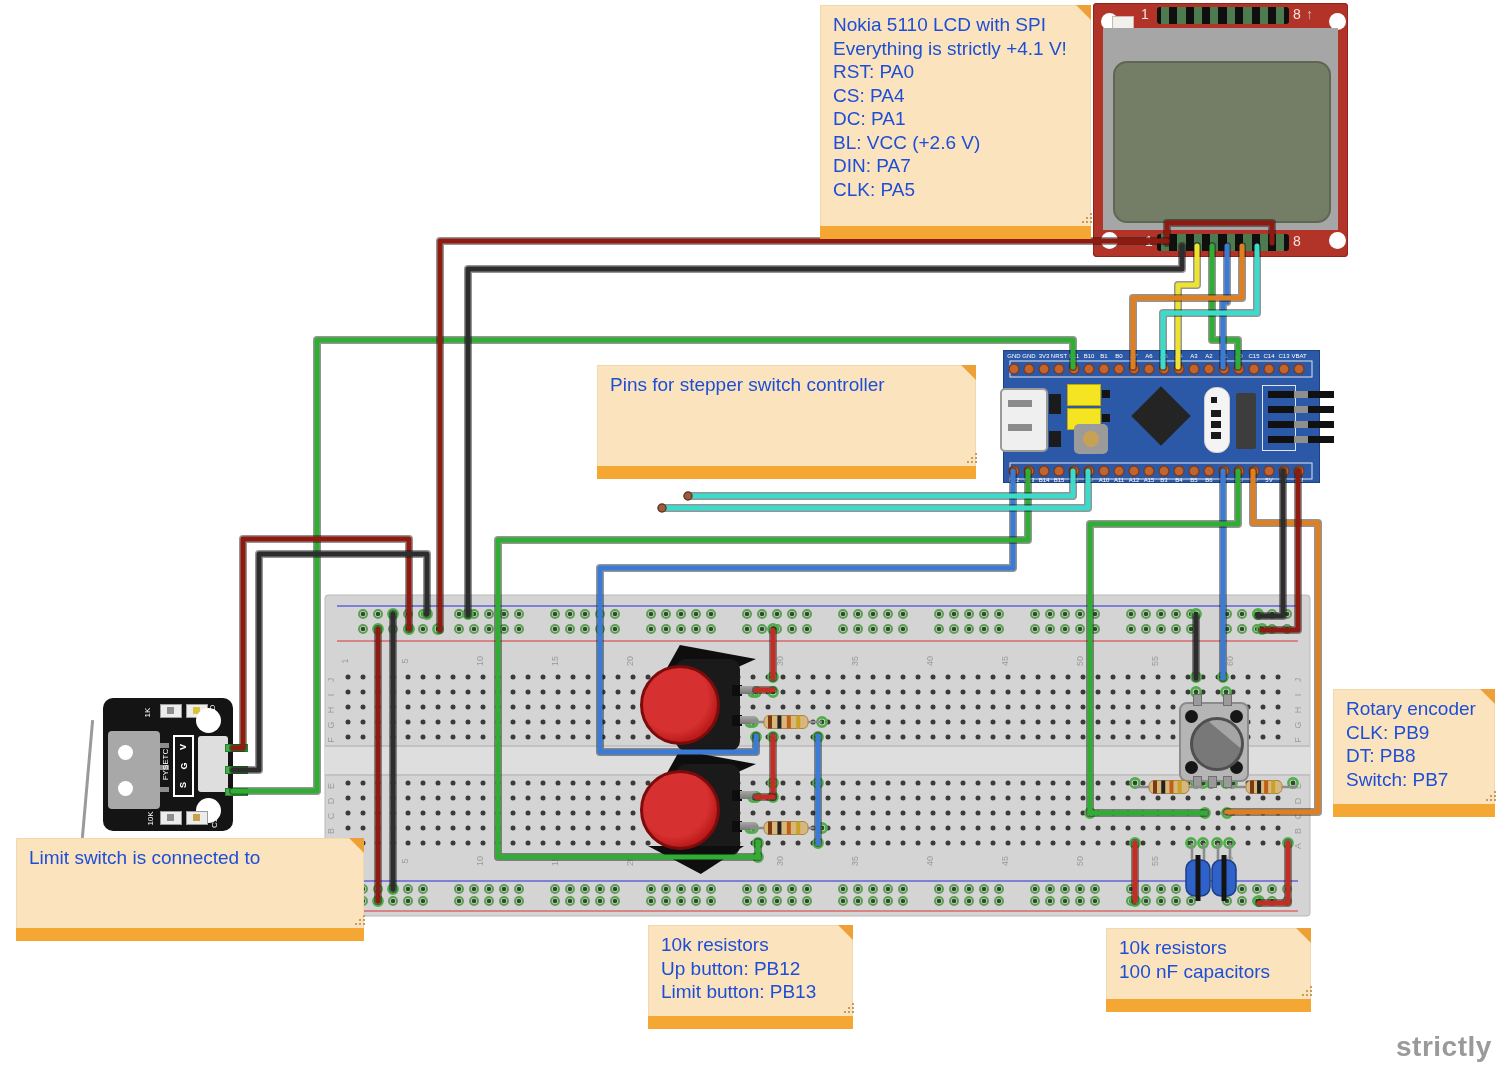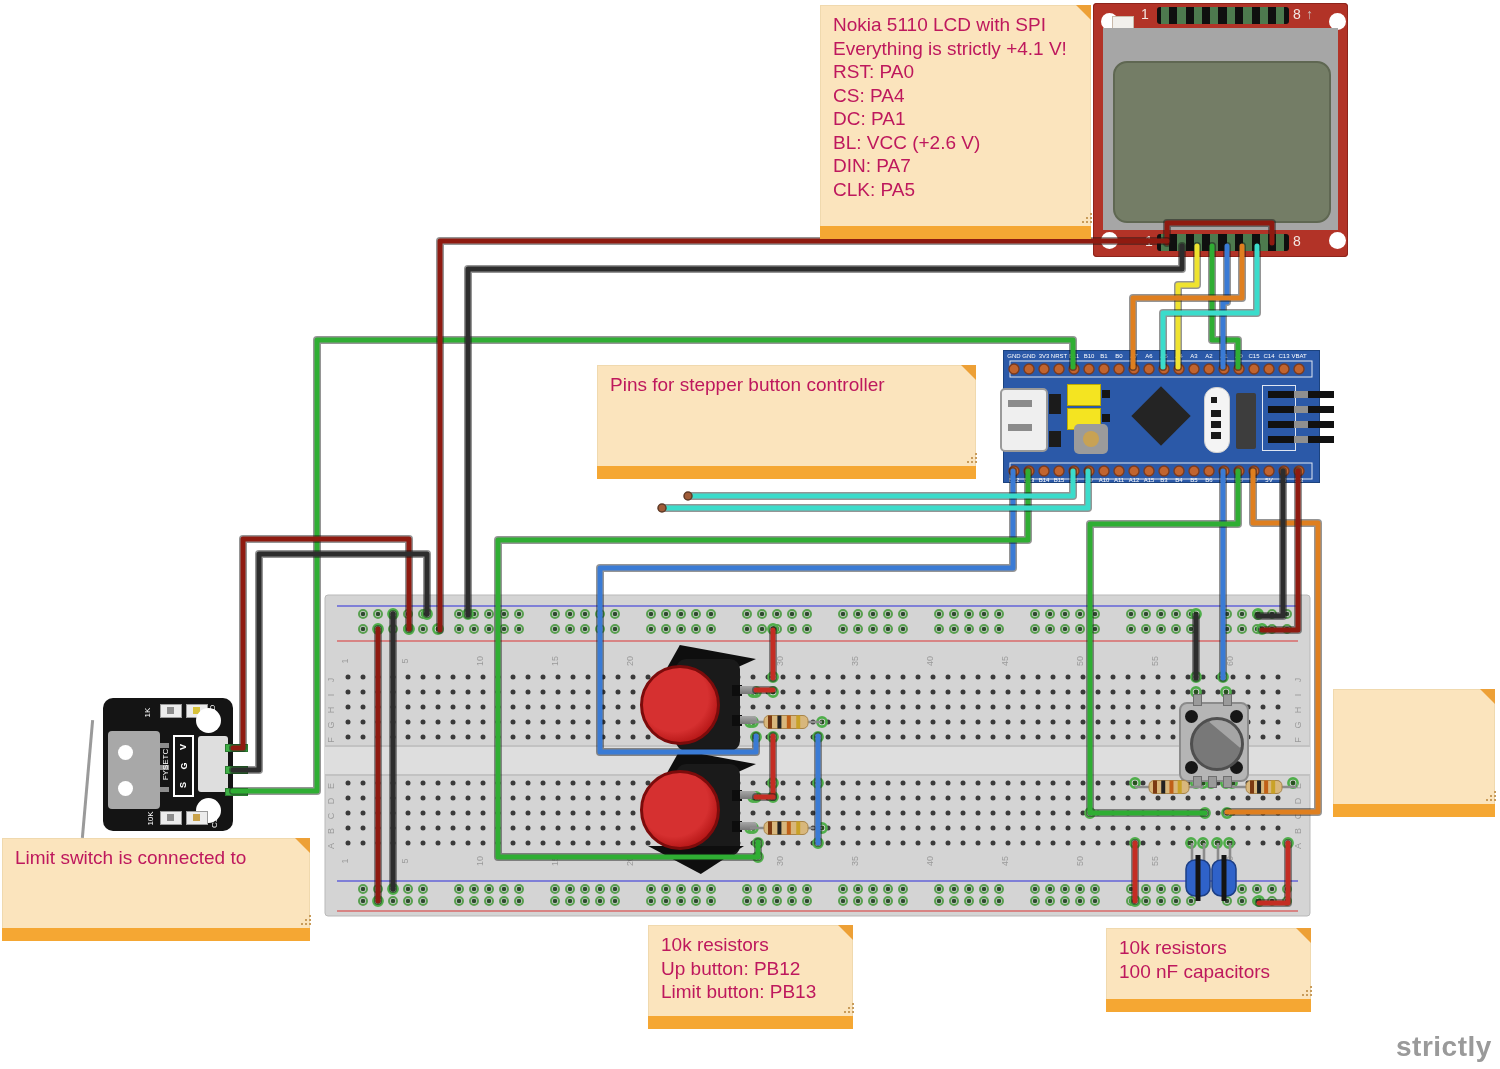--- a/index.html
+++ b/index.html
@@ -1,21 +1,21 @@
 <!DOCTYPE html>
 <html><head>
 <meta charset="utf-8">
 <style>
   html,body{margin:0;padding:0;background:#fff;}
   #stage{position:relative;width:1500px;height:1069px;background:#ffffff;overflow:hidden;
          font-family:"Liberation Sans",sans-serif;}
   svg.layer{position:absolute;left:0;top:0;pointer-events:none;}
   
   .note{position:absolute;background:#fbe4bd;z-index:40;box-shadow:0 0 0 1px #f0d9ae inset;}
-  .note .nbody{padding:8px 13px 0 13px;color:#be185d;font-size:19px;line-height:23.5px;}
+  .note .nbody{padding:8px 13px 0 13px;color:#1d4ed8;font-size:19px;line-height:23.5px;}
   .note .nbar{position:absolute;left:0;right:0;bottom:0;height:13px;background:#f5a733;}
   .note .fold{position:absolute;top:0;right:0;width:0;height:0;
               border-top:15px solid #eda036;border-left:15px solid transparent;}
   .note .grip{position:absolute;right:7px;bottom:16px;width:2px;height:2px;background:#c89b5a;
               box-shadow:4px 0 #c89b5a,8px 0 #c89b5a,8px -4px #c89b5a,8px -8px #c89b5a,4px -4px #c89b5a;}
   
   #lcd{position:absolute;left:1093px;top:3px;width:255px;height:254px;background:#b23327;
        border-radius:4px;z-index:20;box-shadow:0 0 0 1px #8d241b inset;}
   #lcd .hole{position:absolute;width:17px;height:17px;background:#fff;border-radius:50%;}
   #lcd .strip{position:absolute;left:64px;width:132px;height:17px;background:
@@ -1618,34 +1618,40 @@
       <div>DIN: PA7</div>
       <div>CLK: PA5</div>
     </div>
     <div class="fold"></div>
     <div class="nbar"></div>
     <div class="grip"></div>
   </div>
 
   <div class="note" style="left:597px;top:365px;width:379px;height:114px">
     <div class="nbody">
-      <div>Pins for stepper button controller</div>
+      <div>Pins for stepper switch controller</div>
     </div>
     <div class="fold"></div>
     <div class="nbar"></div>
     <div class="grip"></div>
   </div>
 
   <div class="note" style="left:1333px;top:689px;width:162px;height:128px">
+    <div class="nbody">
+      <div>Rotary encoder</div>
+      <div>CLK: PB9</div>
+      <div>DT: PB8</div>
+      <div>Switch: PB7</div>
+    </div>
     <div class="fold"></div>
     <div class="nbar"></div>
     <div class="grip"></div>
   </div>
 
-  <div class="note" style="left:2px;top:838px;width:308px;height:103px">
+  <div class="note" style="left:16px;top:838px;width:348px;height:103px">
     <div class="nbody">
       <div>Limit switch is connected to</div>
     </div>
     <div class="fold"></div>
     <div class="nbar"></div>
     <div class="grip"></div>
   </div>
 
   <div class="note" style="left:648px;top:925px;width:205px;height:104px">
     <div class="nbody">

